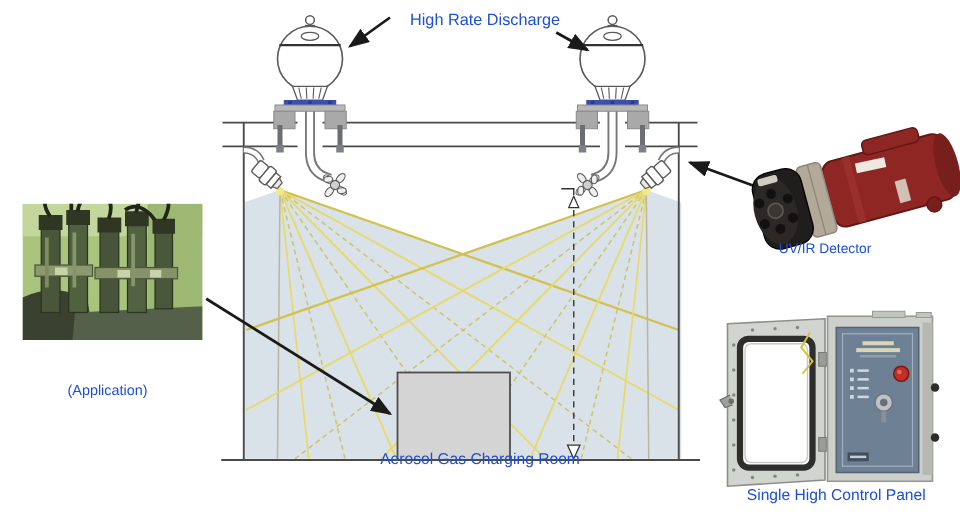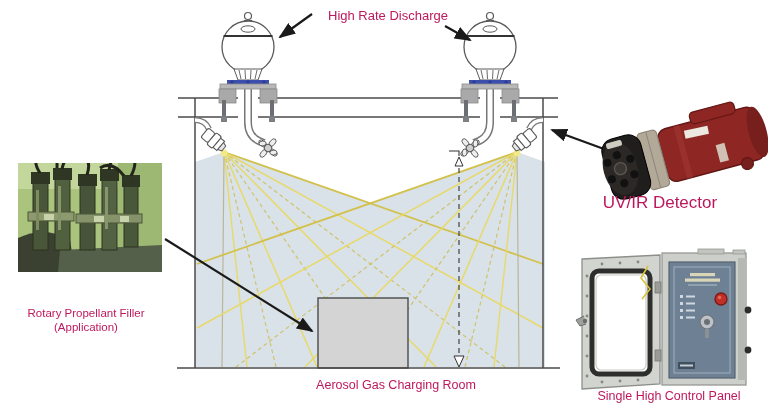--- a/index.html
+++ b/index.html
@@ -3,27 +3,27 @@
 <meta charset="utf-8">
 <style>
   html,body{margin:0;padding:0;}
   body{
     width:768px;height:414px;position:relative;overflow:hidden;
     background:#ffffff;
     font-family:"Liberation Sans", sans-serif;
   }
   #stage{position:absolute;left:0;top:0;width:768px;height:414px;}
   .lbl{
-    position:absolute;color:#be185d;text-align:center;white-space:nowrap;
+    position:absolute;color:#1d4ed8;text-align:center;white-space:nowrap;
     transform:translateX(-50%);line-height:1.18;
   }
   .lbl-extinguisher{left:388px;top:8px;font-size:13px;}
-  .lbl-uvir{left:660px;top:193px;font-size:17px;}
+  .lbl-uvir{left:660px;top:193px;font-size:11px;}
   .lbl-filler{left:86px;top:307px;font-size:11.5px;}
-  .lbl-room{left:384px;top:378px;font-size:12.5px;margin-left:12px;}
+  .lbl-room{left:384px;top:360px;font-size:12.5px;}
   .lbl-panel{left:669px;top:389px;font-size:12.5px;}
 </style>
 </head>
 <body>
 
 <svg id="stage" viewBox="0 0 768 414" xmlns="http://www.w3.org/2000/svg">
   <defs>
     <marker id="ah" markerUnits="userSpaceOnUse" markerWidth="17" markerHeight="13" refX="15" refY="6.5" orient="auto">
       <polygon points="0,0 17,6.5 0,13" fill="#1a1a1a"></polygon>
     </marker>
@@ -299,19 +299,18 @@
   </g>
 </svg>
 
 <div class="lbl lbl-extinguisher">
   <div>High Rate Discharge</div>
 </div>
 
 <div class="lbl lbl-uvir">UV/IR Detector</div>
 
 <div class="lbl lbl-filler">
-  <div>Rotary Propellant Filler</div>
   <div>(Application)</div>
 </div>
 
 <div class="lbl lbl-room">Aerosol Gas Charging Room</div>
 
 <div class="lbl lbl-panel">Single High Control Panel</div>
 
 </body></html>

